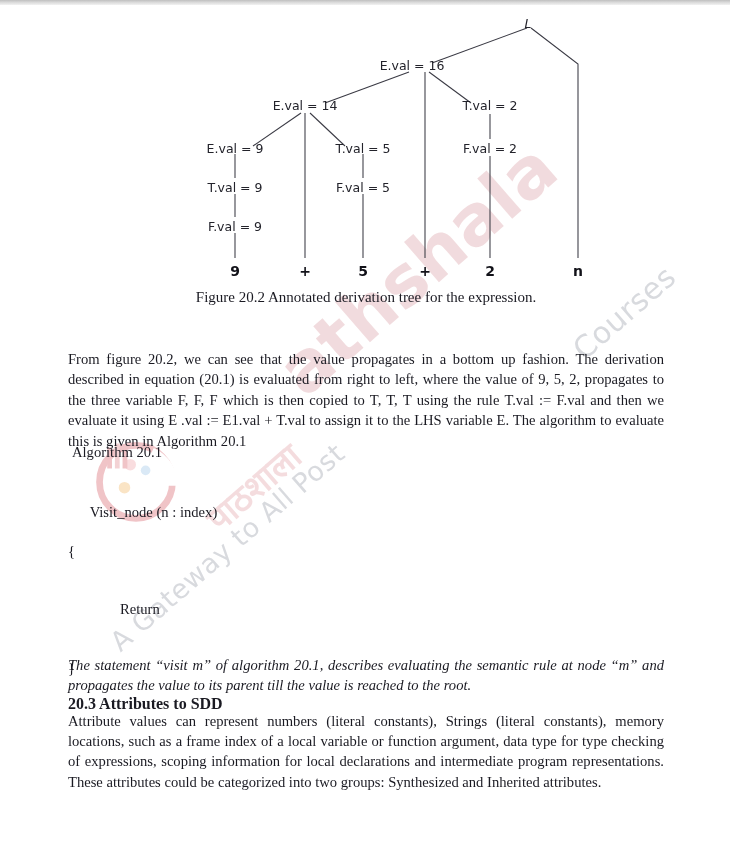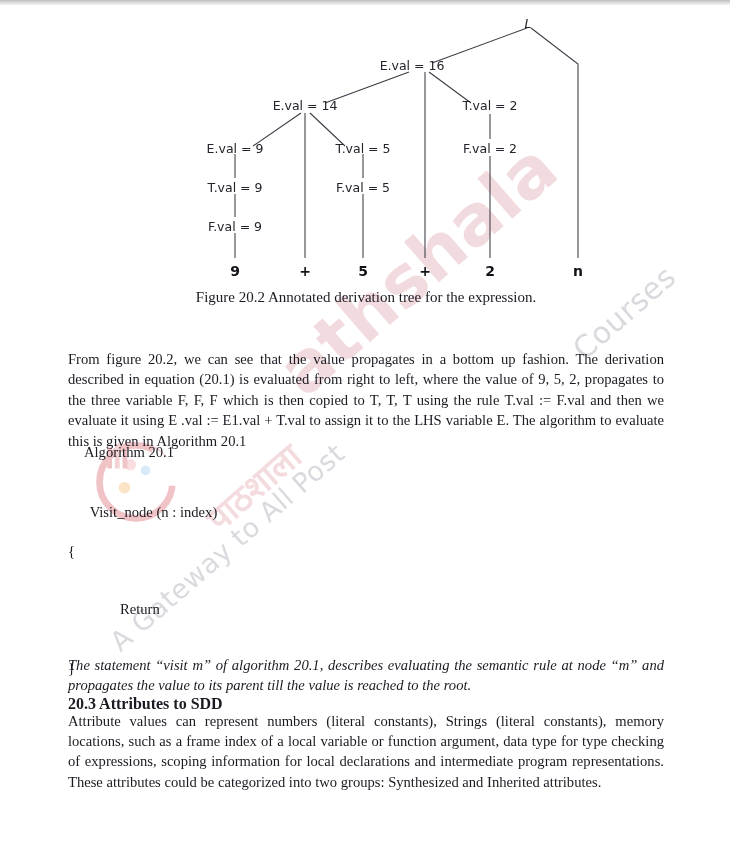--- a/index.html
+++ b/index.html
@@ -153,21 +153,21 @@
     font-size: 14.6px;
     line-height: 20.4px;
     text-align: justify;
     text-justify: inter-word;
   }
   .para.p-intro { top: 320px; margin-top: 29px; }
   .para.p-statement { top: 640px; font-style: italic; }
   .para.p-attributes { top: 696px; text-align: justify; }
   .algo-title {
     position: absolute;
-    left: 16px;
+    left: 4px;
     top: 442px;
     font-size: 14.6px;
     line-height: 20.4px;
   }
   .algo {
     position: absolute;
     left: 0;
     top: 484px;
     font-size: 14.6px;
     line-height: 19.4px;

